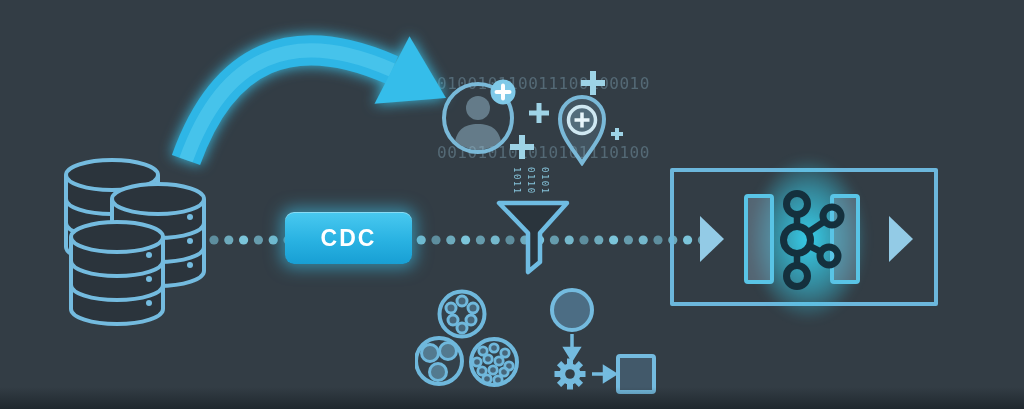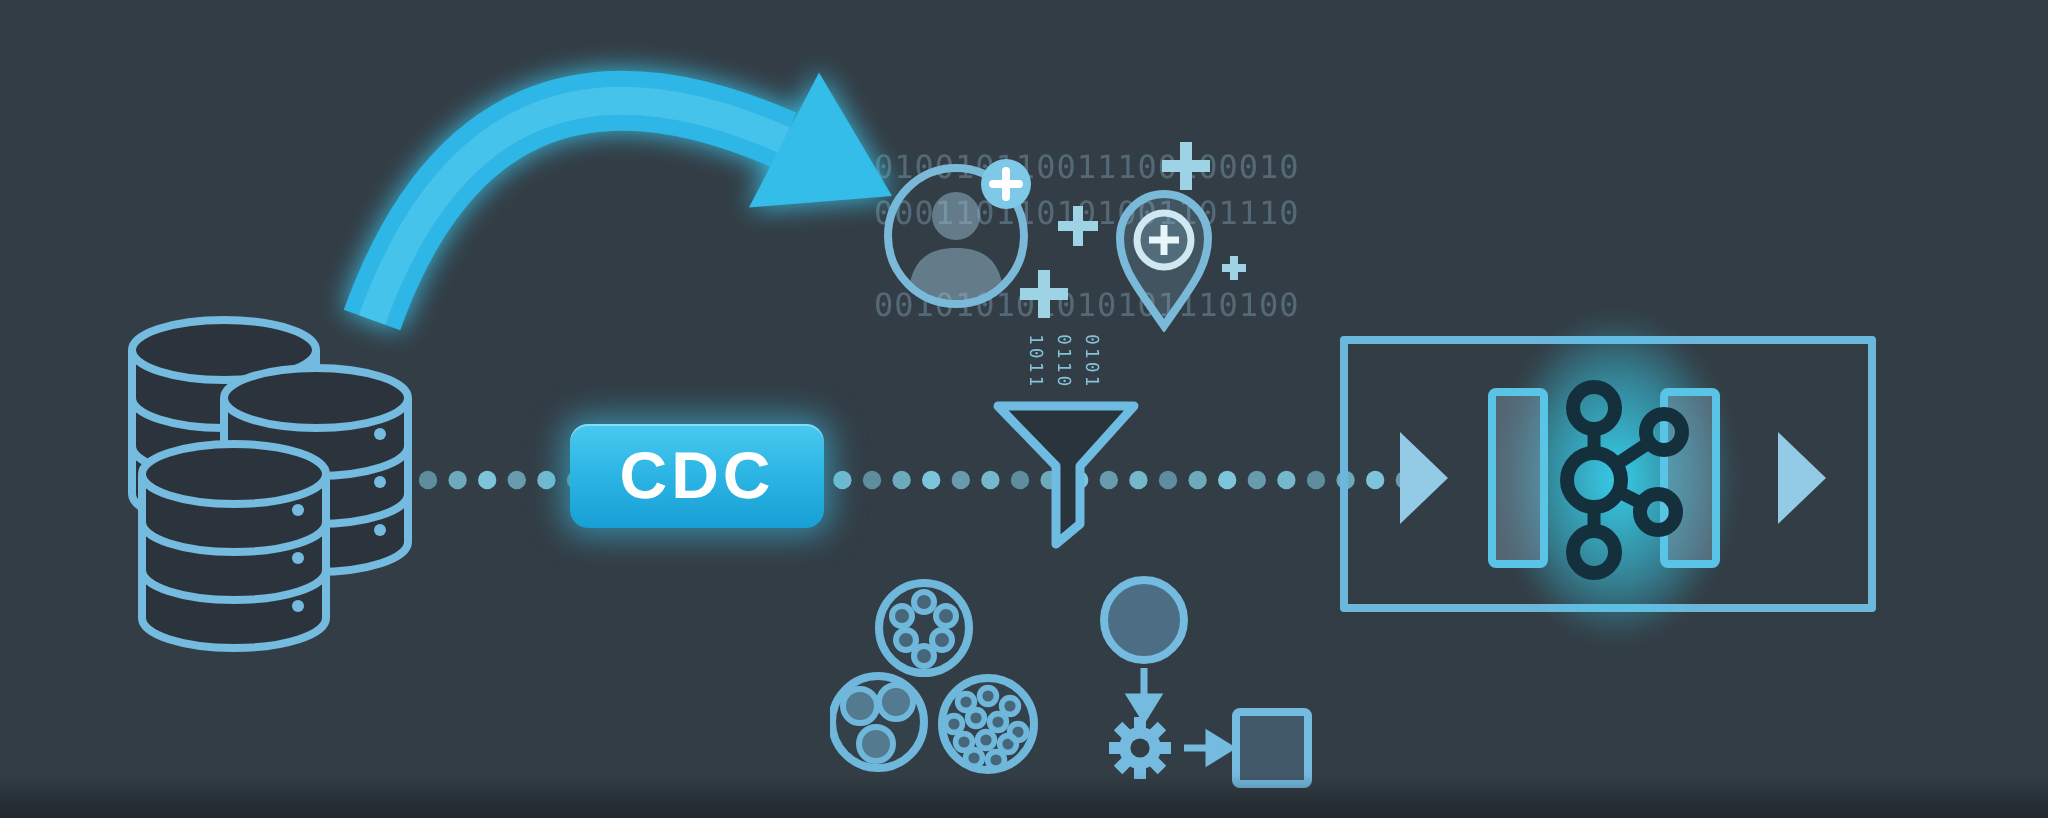--- a/index.html
+++ b/index.html
@@ -21,21 +21,21 @@
     color:#85c2d9;transform:rotate(90deg);transform-origin:0 0;white-space:nowrap;
   }
   
   #cdc-badge{
     left:285px;top:212px;width:127px;height:52px;z-index:5;
     background:linear-gradient(to bottom,#49c9f0 0%,#29b2e2 55%,#189fd4 100%);
     border-radius:9px;display:flex;align-items:center;justify-content:center;
     box-shadow:0 0 16px 4px rgba(60,200,240,0.55), inset 0 1px 0 rgba(255,255,255,0.35);
   }
   #cdc-badge span{
-    color:#ffffff;font-size:33px;font-weight:bold;letter-spacing:2px;
+    color:#ffffff;font-size:23px;font-weight:bold;letter-spacing:2px;
   }
   
   #pipeline-box{
     left:670px;top:168px;width:268px;height:138px;box-sizing:border-box;
     border:4px solid #6cb7dc;border-radius:2px;z-index:2;
   }
   .bar{
     position:absolute;top:194px;width:30px;height:90px;box-sizing:border-box;
     border:4px solid #59c4e6;border-radius:4px;background:rgba(125,150,170,0.45);
     z-index:4;
@@ -50,21 +50,20 @@
     background:linear-gradient(to bottom,rgba(15,22,27,0) 0%,rgba(15,22,27,0.55) 100%);
   }
   svg{display:block;}
 </style>
 </head>
 <body>
 
 <div id="stage">
 
   <div class="binary-row" style="top:76px">010010110011100100010</div>
-  <div class="binary-row" style="top:99px">000110110101001101110</div>
   <div class="binary-row" style="top:145px">001010101010101110100</div>
 
   <svg class="abs" style="left:206px;top:231px;z-index:2" width="512" height="18">
       <circle cx="8" cy="9" r="4.6" fill="#7cc5da" opacity="0.60"></circle>
       <circle cx="22.8" cy="9" r="4.6" fill="#7cc5da" opacity="0.80"></circle>
       <circle cx="37.6" cy="9" r="4.6" fill="#7cc5da" opacity="1.00"></circle>
       <circle cx="52.400000000000006" cy="9" r="4.6" fill="#7cc5da" opacity="0.70"></circle>
       <circle cx="67.2" cy="9" r="4.6" fill="#7cc5da" opacity="0.90"></circle>
       <circle cx="82" cy="9" r="4.6" fill="#7cc5da" opacity="0.60"></circle>
       <circle cx="96.80000000000001" cy="9" r="4.6" fill="#7cc5da" opacity="0.80"></circle>

